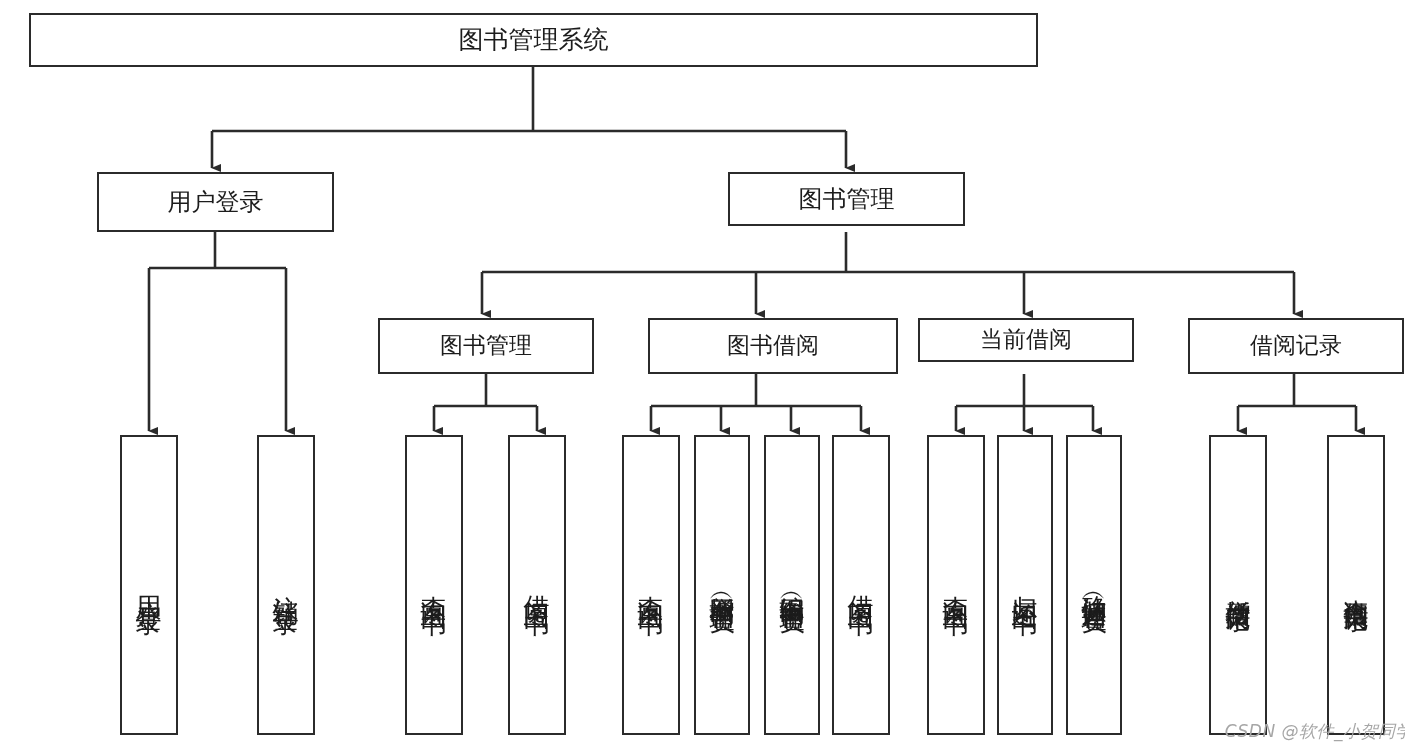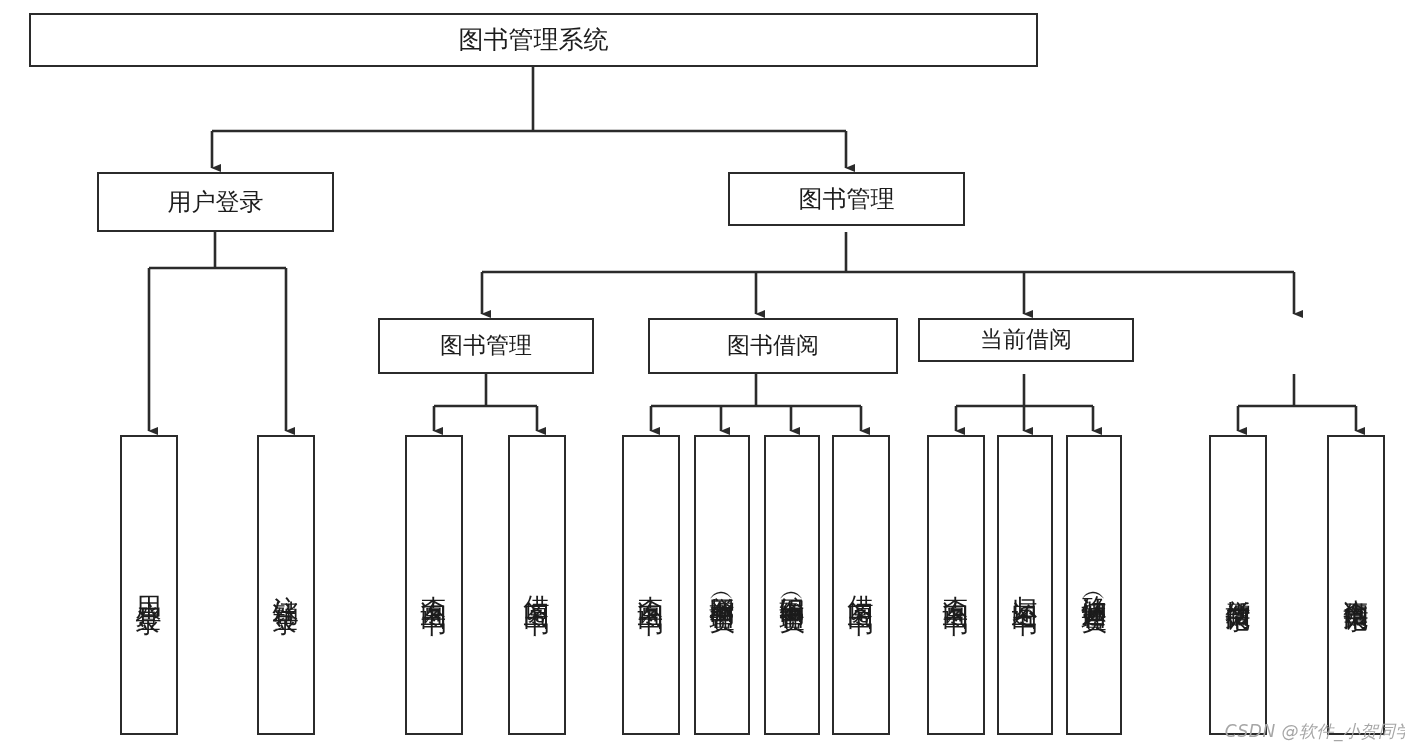--- a/index.html
+++ b/index.html
@@ -161,20 +161,23 @@
   </div>
 
   <div class="node level-two" style="left:632px; top:318px; width:250px; height:56px;">
     <span class="node-label">图书借阅</span>
   </div>
 
   <div class="node level-two" style="left:902px; top:318px; width:216px; height:44px;">
     <span class="node-label">当前借阅</span>
   </div>
 
+  <div class="node level-two" style="left:1172px; top:318px; width:216px; height:56px;">
+    <span class="node-label">借阅记录</span>
+  </div>
 
   <div class="node leaf" style="left:104px; top:435px; width:58px; height:300px;">
     <span class="node-label">用户登录</span>
   </div>
 
   <div class="node leaf" style="left:241px; top:435px; width:58px; height:300px;">
     <span class="node-label">注销登录</span>
   </div>
 
   <div class="node leaf" style="left:389px; top:435px; width:58px; height:300px;">

